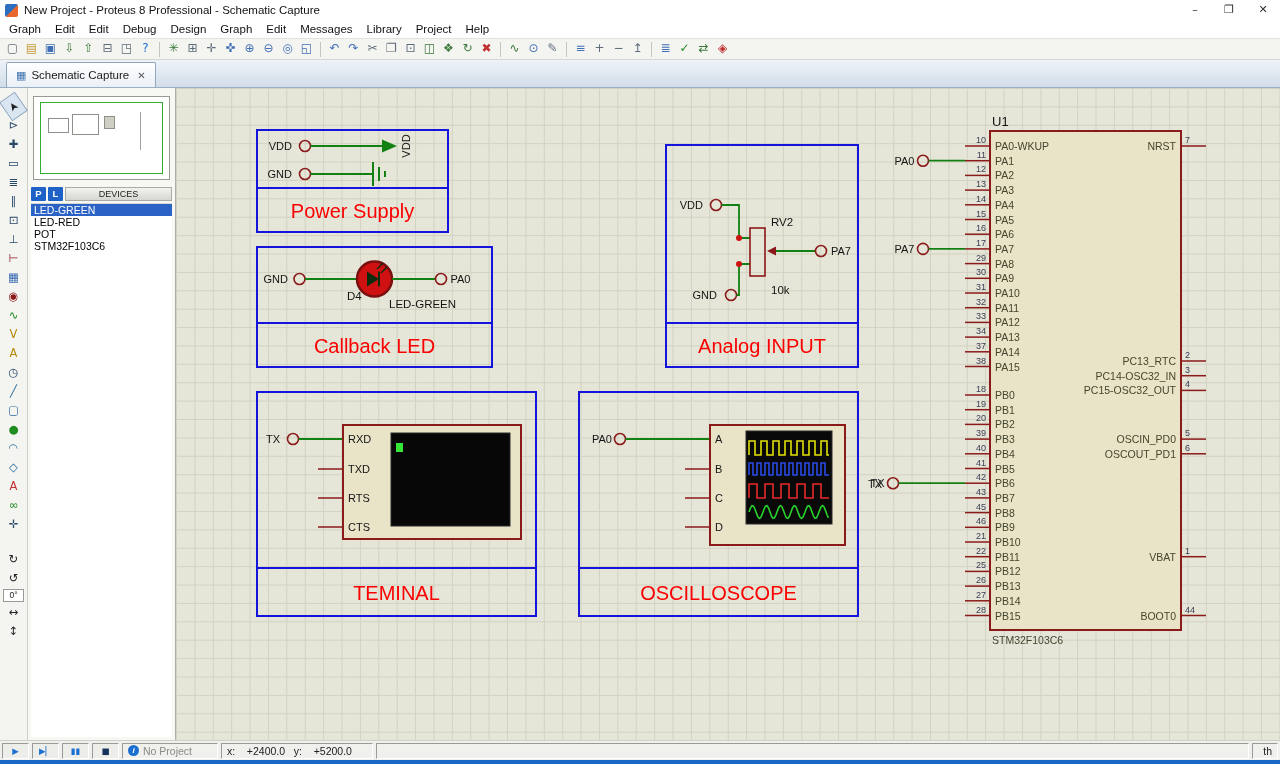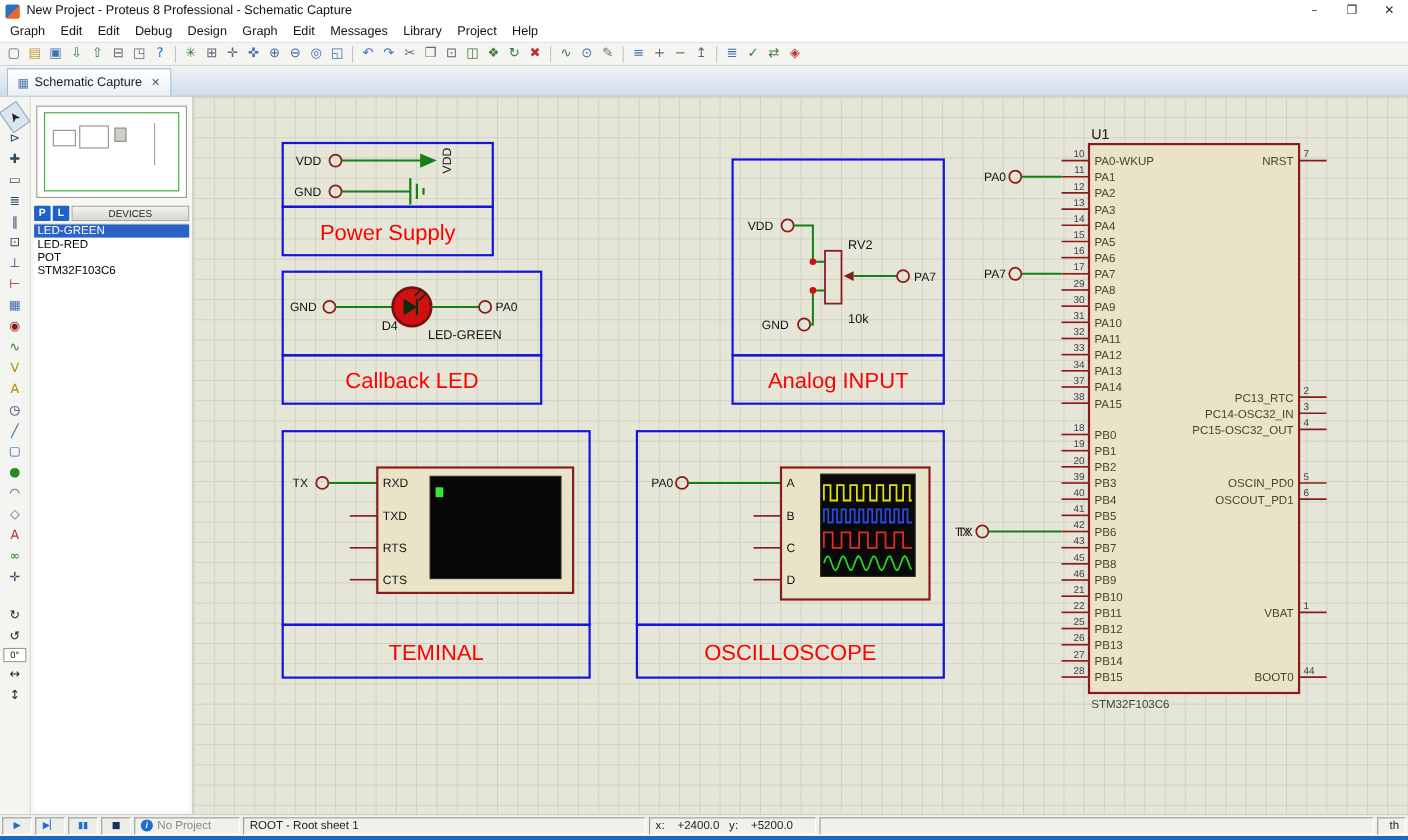--- a/index.html
+++ b/index.html
@@ -474,23 +474,20 @@
 
   <div class="statusbar">
     <span class="sim-btn">▶</span>
     <span class="sim-btn">▶▏</span>
     <span class="sim-btn">▮▮</span>
     <span class="sim-btn stop">■</span>
     <span class="sb-panel sb-message">
       <span class="info-icon">i</span>
       <span>No Project</span>
     </span>
-    <span class="sb-panel sb-sheet">
-      <span>ROOT - Root sheet 1</span>
-    </span>
     <span class="sb-panel sb-coords">
       <span style="white-space:pre;">x:    +2400.0   y:    +5200.0</span>
     </span>
     <span class="sb-panel sb-fill"></span>
     <span class="sb-panel sb-units">
       <span>th</span>
     </span>
   </div>
   <div class="bottom-strip"></div>
 

